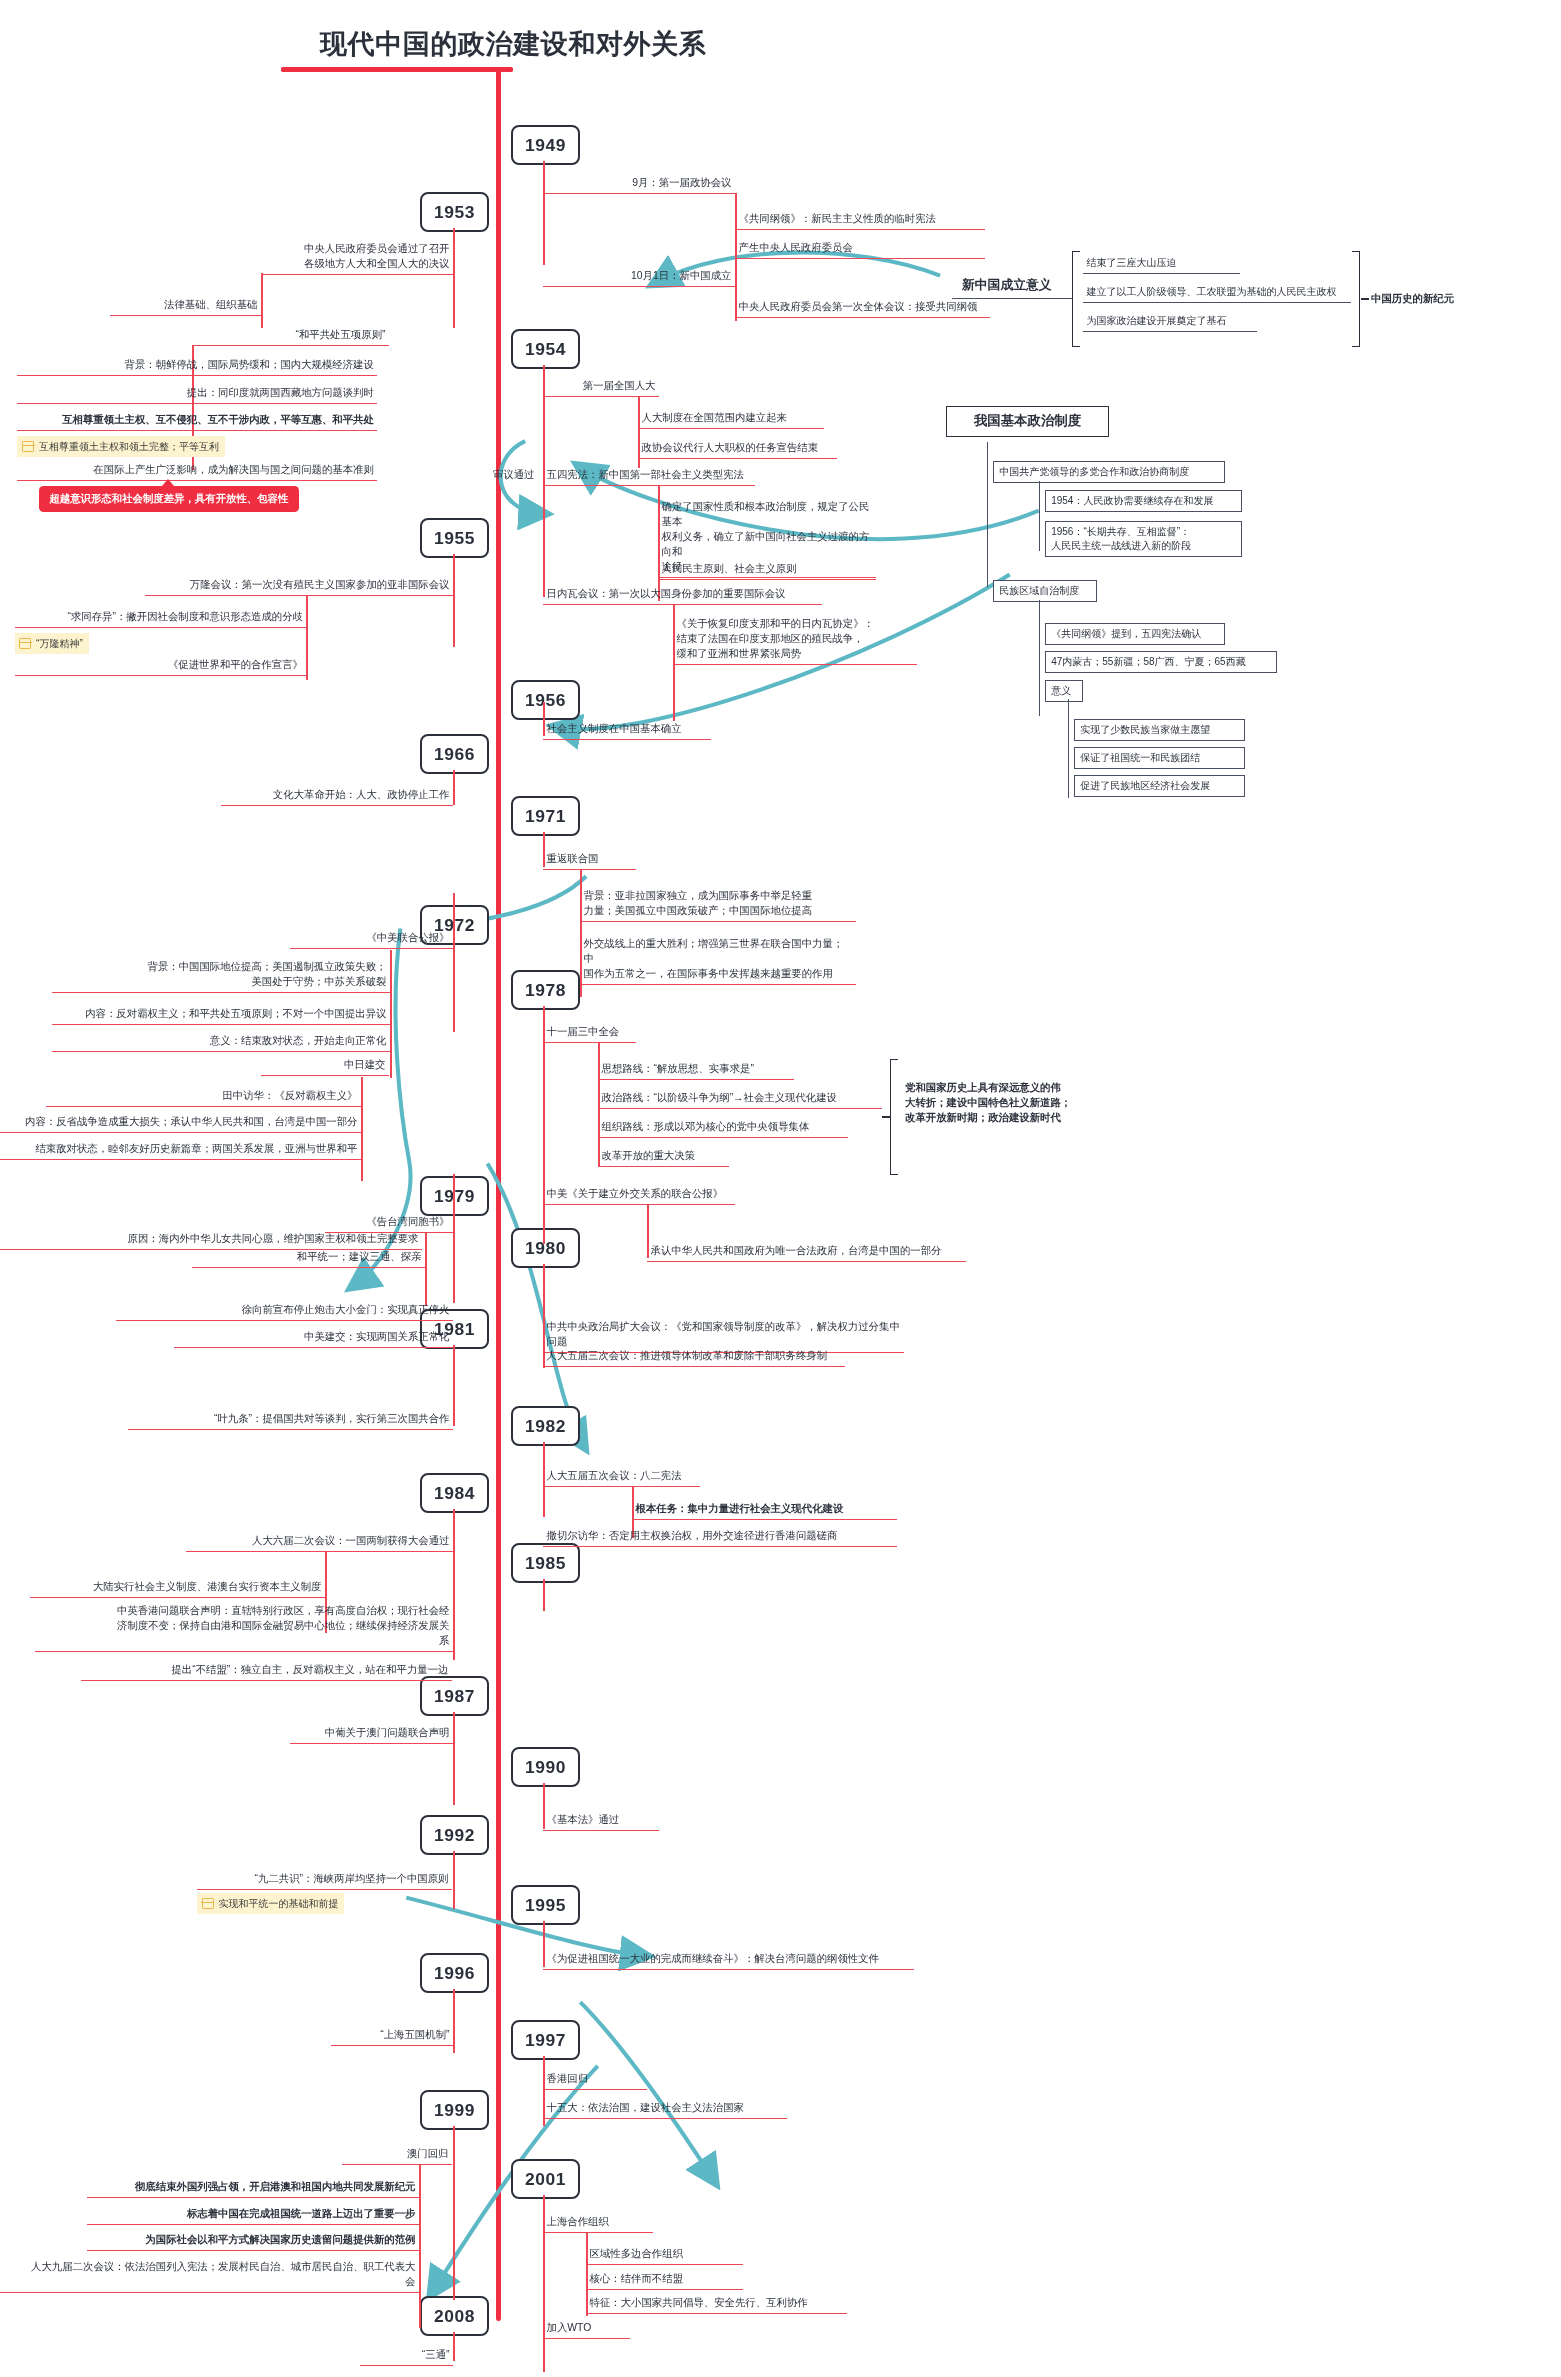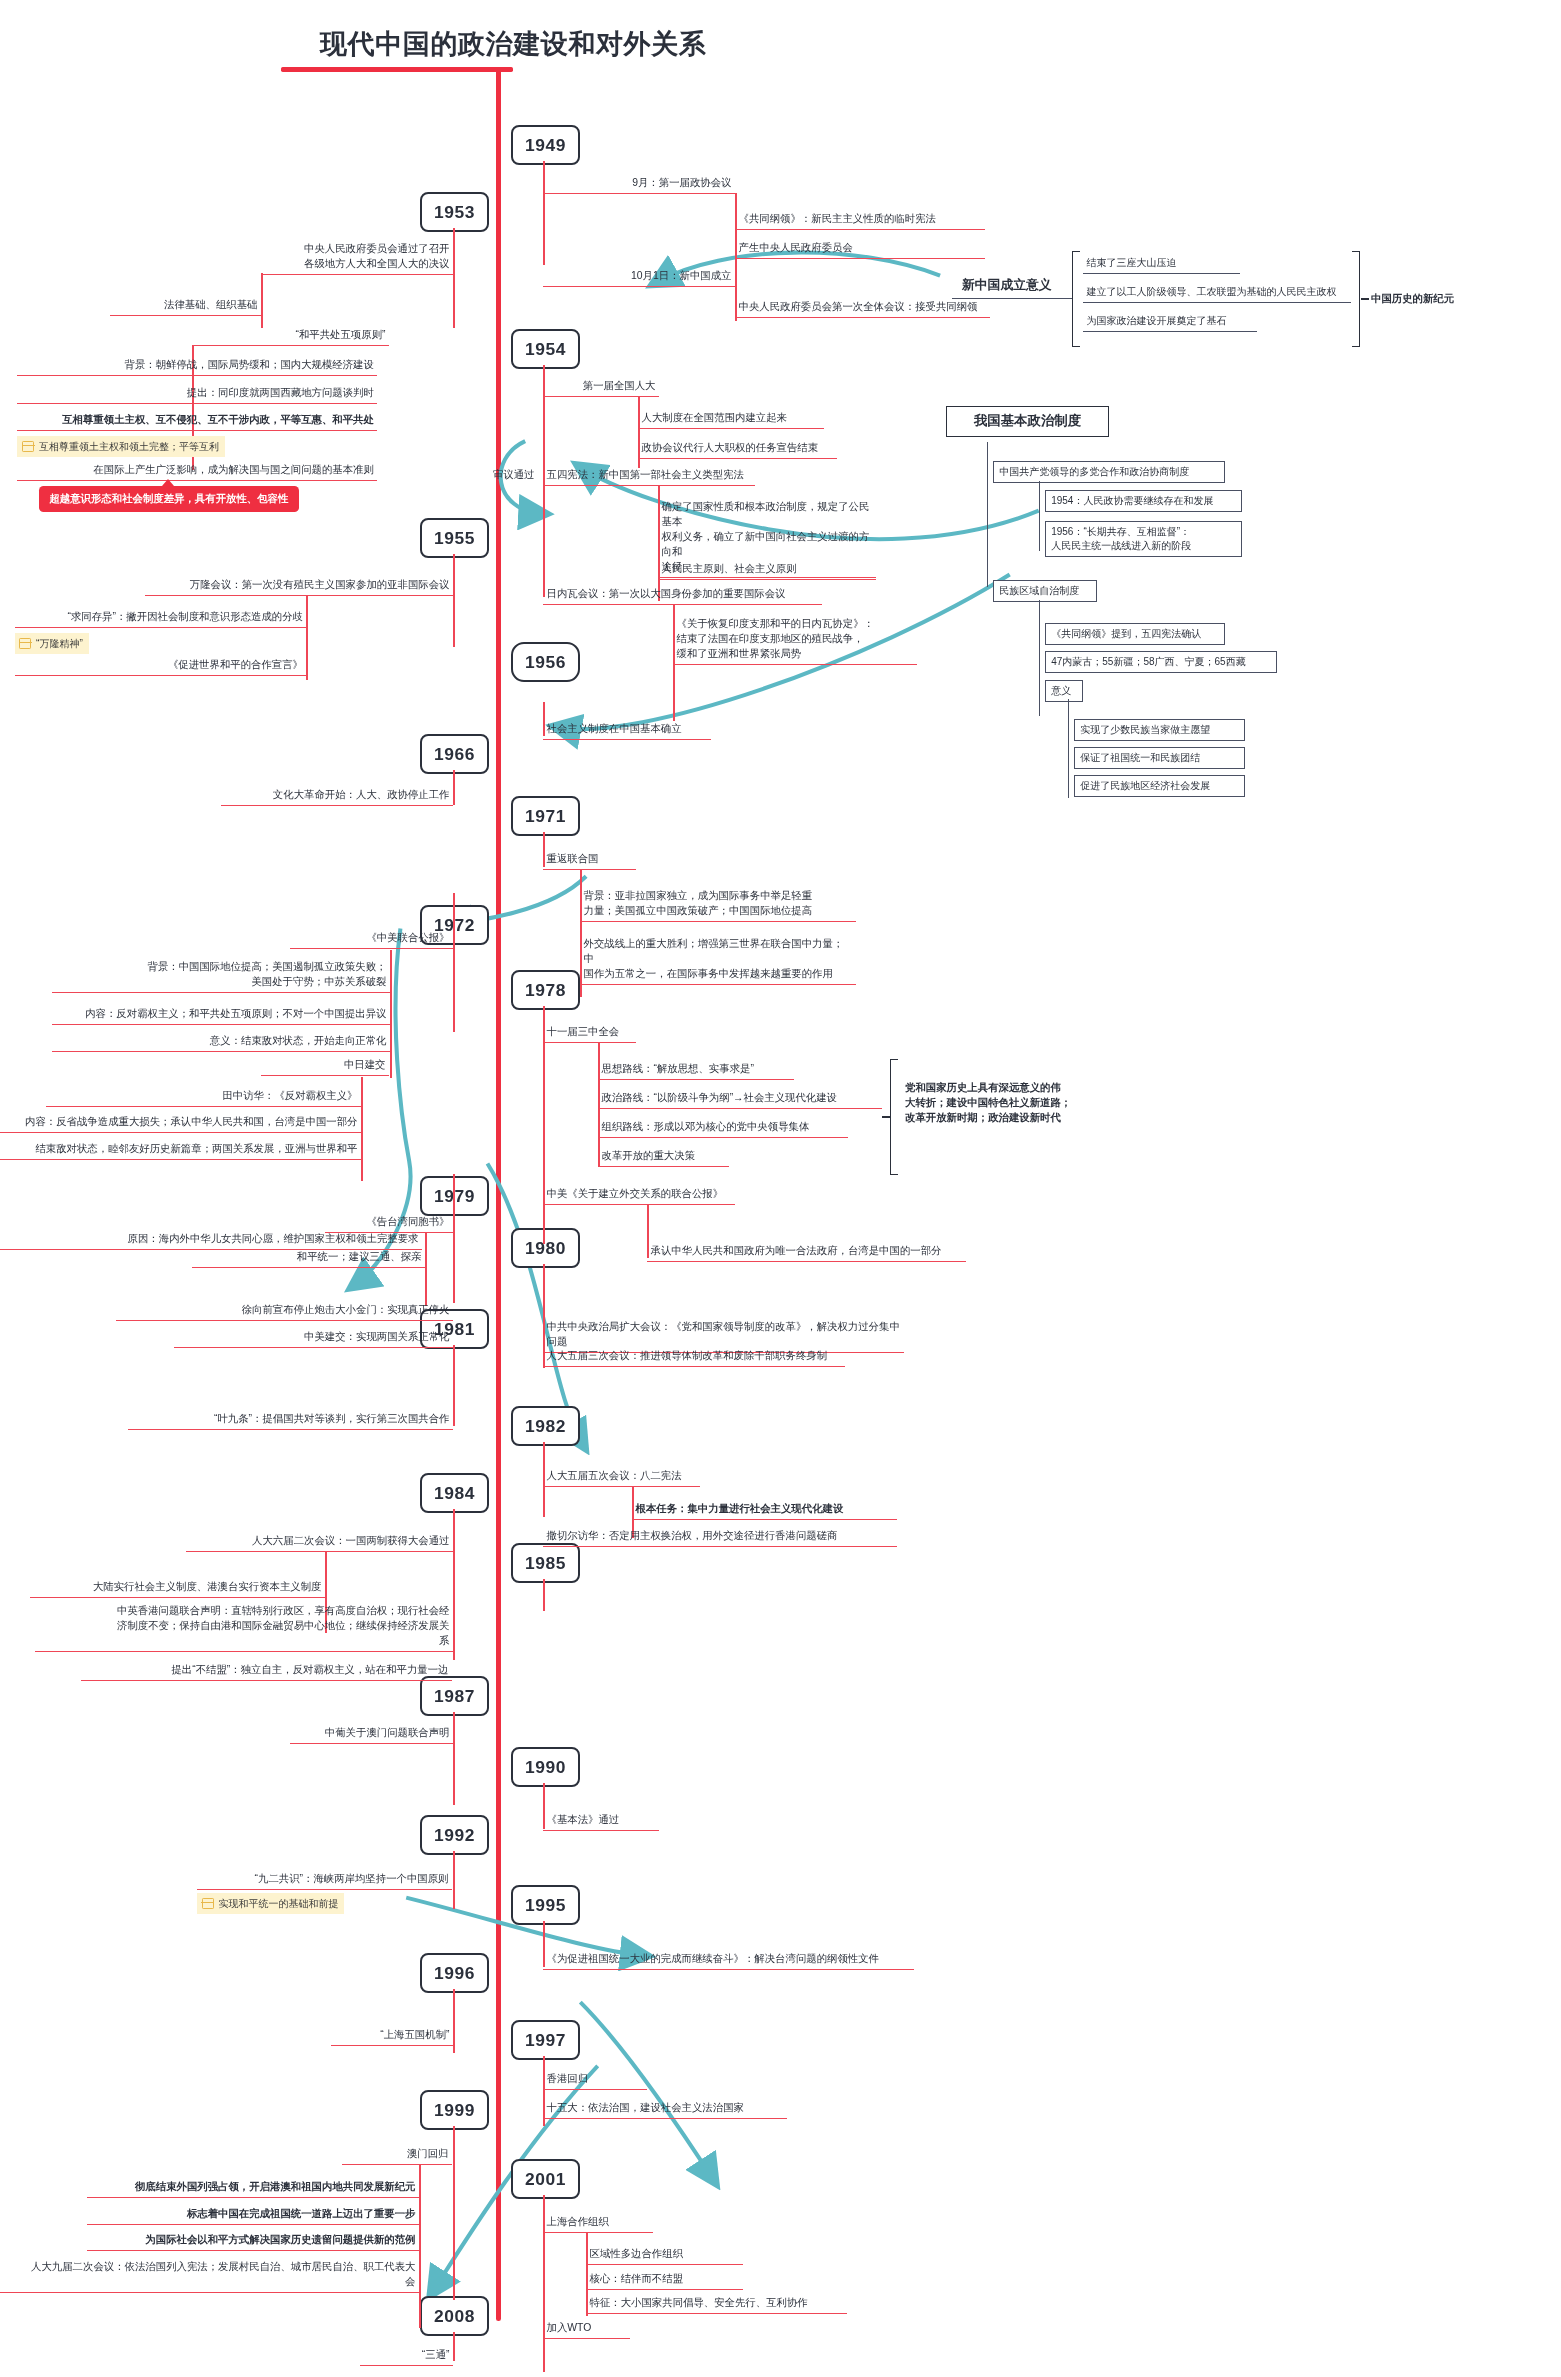--- a/index.html
+++ b/index.html
@@ -89,21 +89,21 @@
       <path d="M700,3270 C860,3310 1010,3360 1110,3370"></path>
       <path d="M1000,3450 C1080,3530 1180,3680 1230,3757"></path>
       <path d="M1030,3560 C900,3700 790,3880 745,3950"></path>
     </g>
   </svg>
 
   <div class="year" style="left:511px;top:125px;">1949</div>
   <div class="year" style="left:420px;top:192px;">1953</div>
   <div class="year" style="left:511px;top:329px;">1954</div>
   <div class="year" style="left:420px;top:518px;">1955</div>
-  <div class="year" style="left:511px;top:642px;border-radius:13px;">1956</div>
+  <div class="year" style="left:511px;top:680px;">1956</div>
   <div class="year" style="left:420px;top:734px;">1966</div>
   <div class="year" style="left:511px;top:796px;">1971</div>
   <div class="year" style="left:420px;top:905px;">1972</div>
   <div class="year" style="left:511px;top:970px;">1978</div>
   <div class="year" style="left:420px;top:1138px;margin-top:38px;">1979</div>
   <div class="year" style="left:511px;top:1228px;">1980</div>
   <div class="year" style="left:420px;top:1309px;">1981</div>
   <div class="year" style="left:511px;top:1406px;">1982</div>
   <div class="year" style="left:420px;top:1473px;">1984</div>
   <div class="year" style="left:511px;top:1543px;">1985</div>

